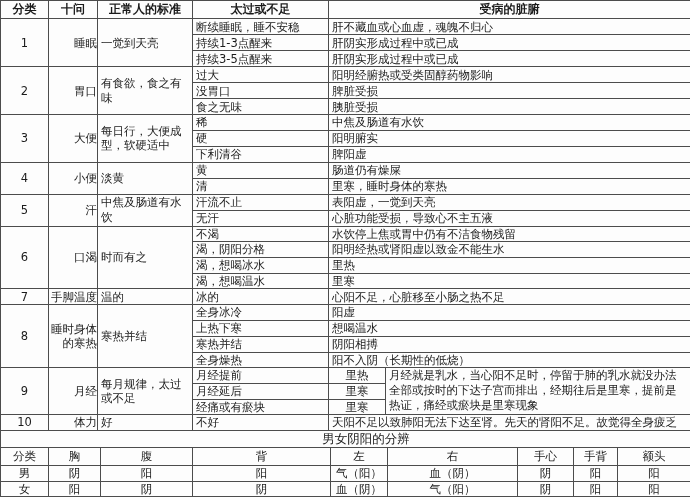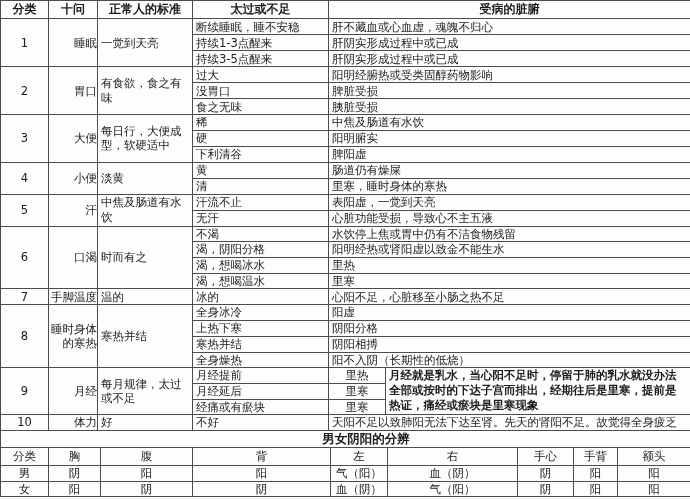--- a/index.html
+++ b/index.html
@@ -10,25 +10,25 @@
   table{border-collapse:collapse;table-layout:fixed;width:690px;}
   td,th{
     border:1px solid #4c4c4c;font-size:11.5px;line-height:1.28;
     padding:0 3px;overflow:hidden;vertical-align:middle;color:#1b1b1b;
   }
   th{font-weight:bold;text-align:center;padding:1px 2px;font-size:12px;}
   .num{text-align:center;padding:0 1px;}
   .q{text-align:right;padding:0;}
   .nrm,.sym,.org{text-align:left;}
   .tag{text-align:center;padding:0 1px;}
-  .note{vertical-align:top;text-align:left;font-weight:bold;}
+  .note{vertical-align:top;text-align:left;}
   .h16{height:16px}.h15{height:15px}.h14{height:14px}.h13{height:13px}.h11{height:11px}
   .gender{margin-top:-1px;}
   .gender td{text-align:center;}
-  .title-cell{font-weight:bold;font-size:12.5px;text-align:center;padding-left:44px;}
+  .title-cell{font-weight:normal;font-size:12.5px;text-align:center;padding-left:44px;}
   .gh{font-weight:normal;font-size:11.5px;}
 </style>
 </head>
 <body>
 
 <div class="page">
 
   <table class="main">
     <colgroup>
       <col style="width:48px">
@@ -151,21 +151,21 @@
 
       <tr class="h14">
         <td class="num" rowspan="4">8</td>
         <td class="q" rowspan="4">睡时身体的寒热</td>
         <td class="nrm" rowspan="4">寒热并结</td>
         <td class="sym">全身冰冷</td>
         <td class="org" colspan="2">阳虚</td>
       </tr>
       <tr class="h14">
         <td class="sym">上热下寒</td>
-        <td class="org" colspan="2">阴阳分格</td>
+        <td class="org" colspan="2">想喝温水</td>
       </tr>
       <tr class="h14">
         <td class="sym">寒热并结</td>
         <td class="org" colspan="2">阴阳相搏</td>
       </tr>
       <tr class="h14">
         <td class="sym">全身燥热</td>
         <td class="org" colspan="2">阳不入阴（长期性的低烧）</td>
       </tr>
 

